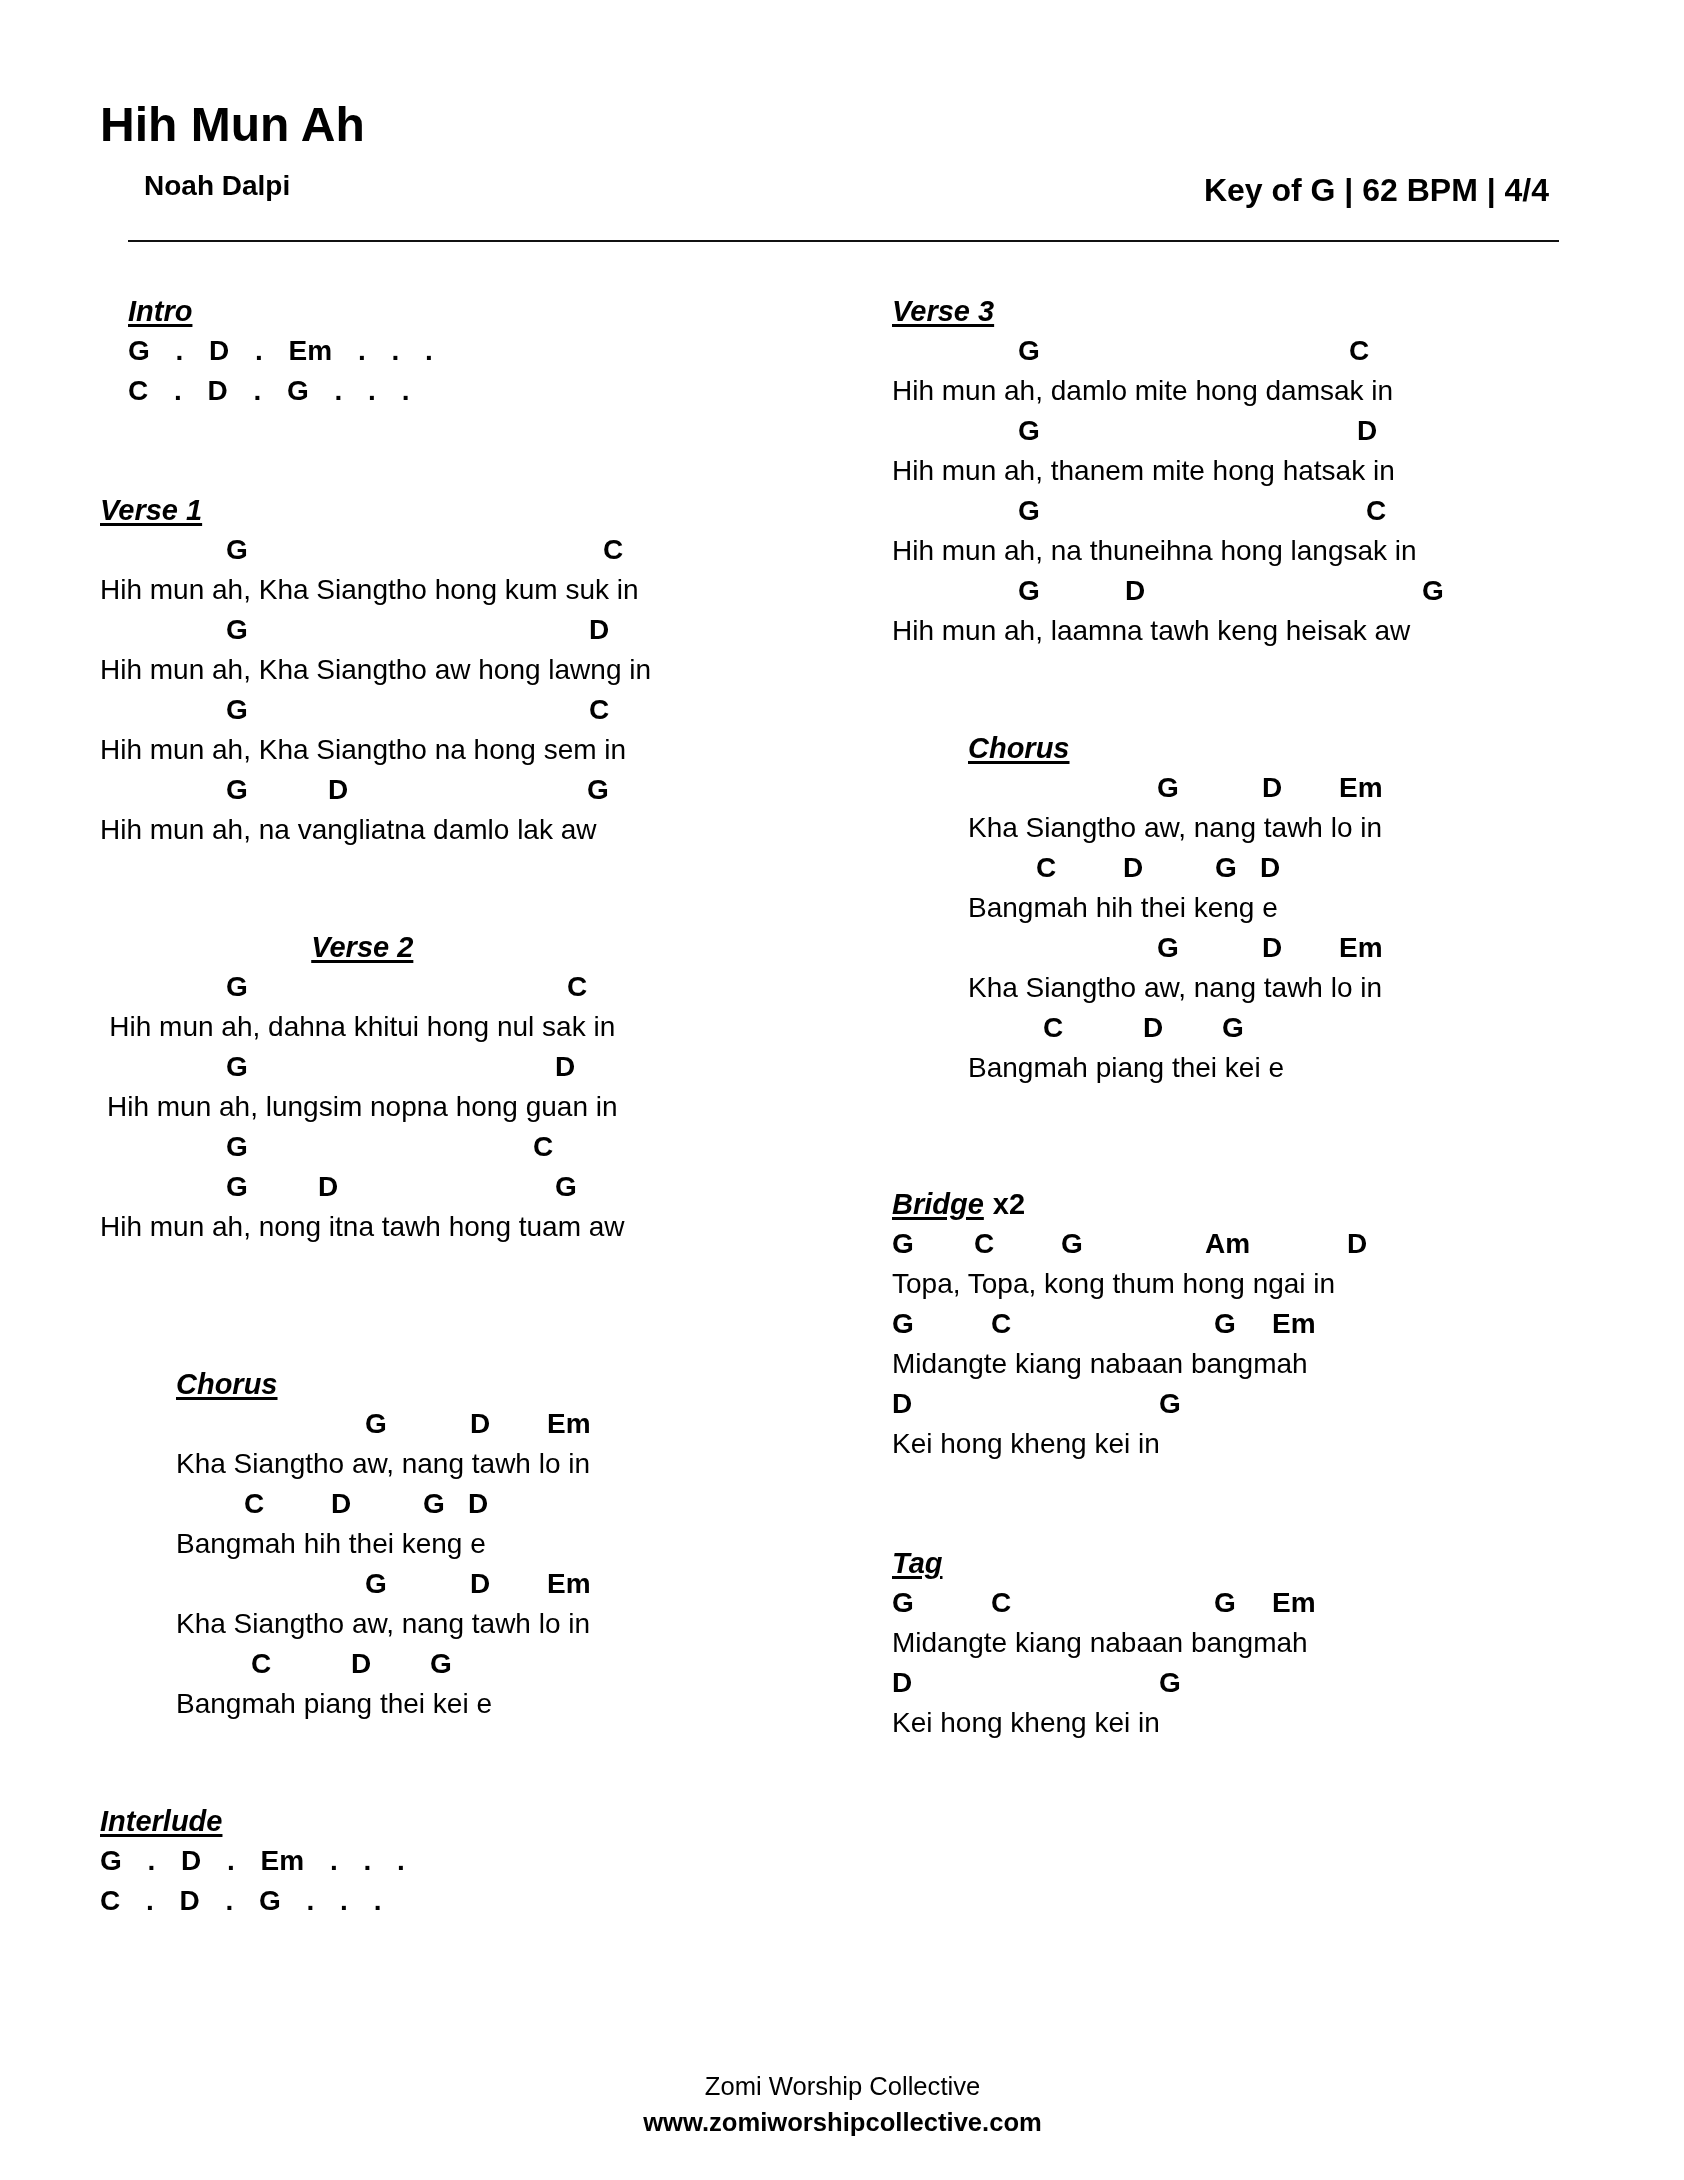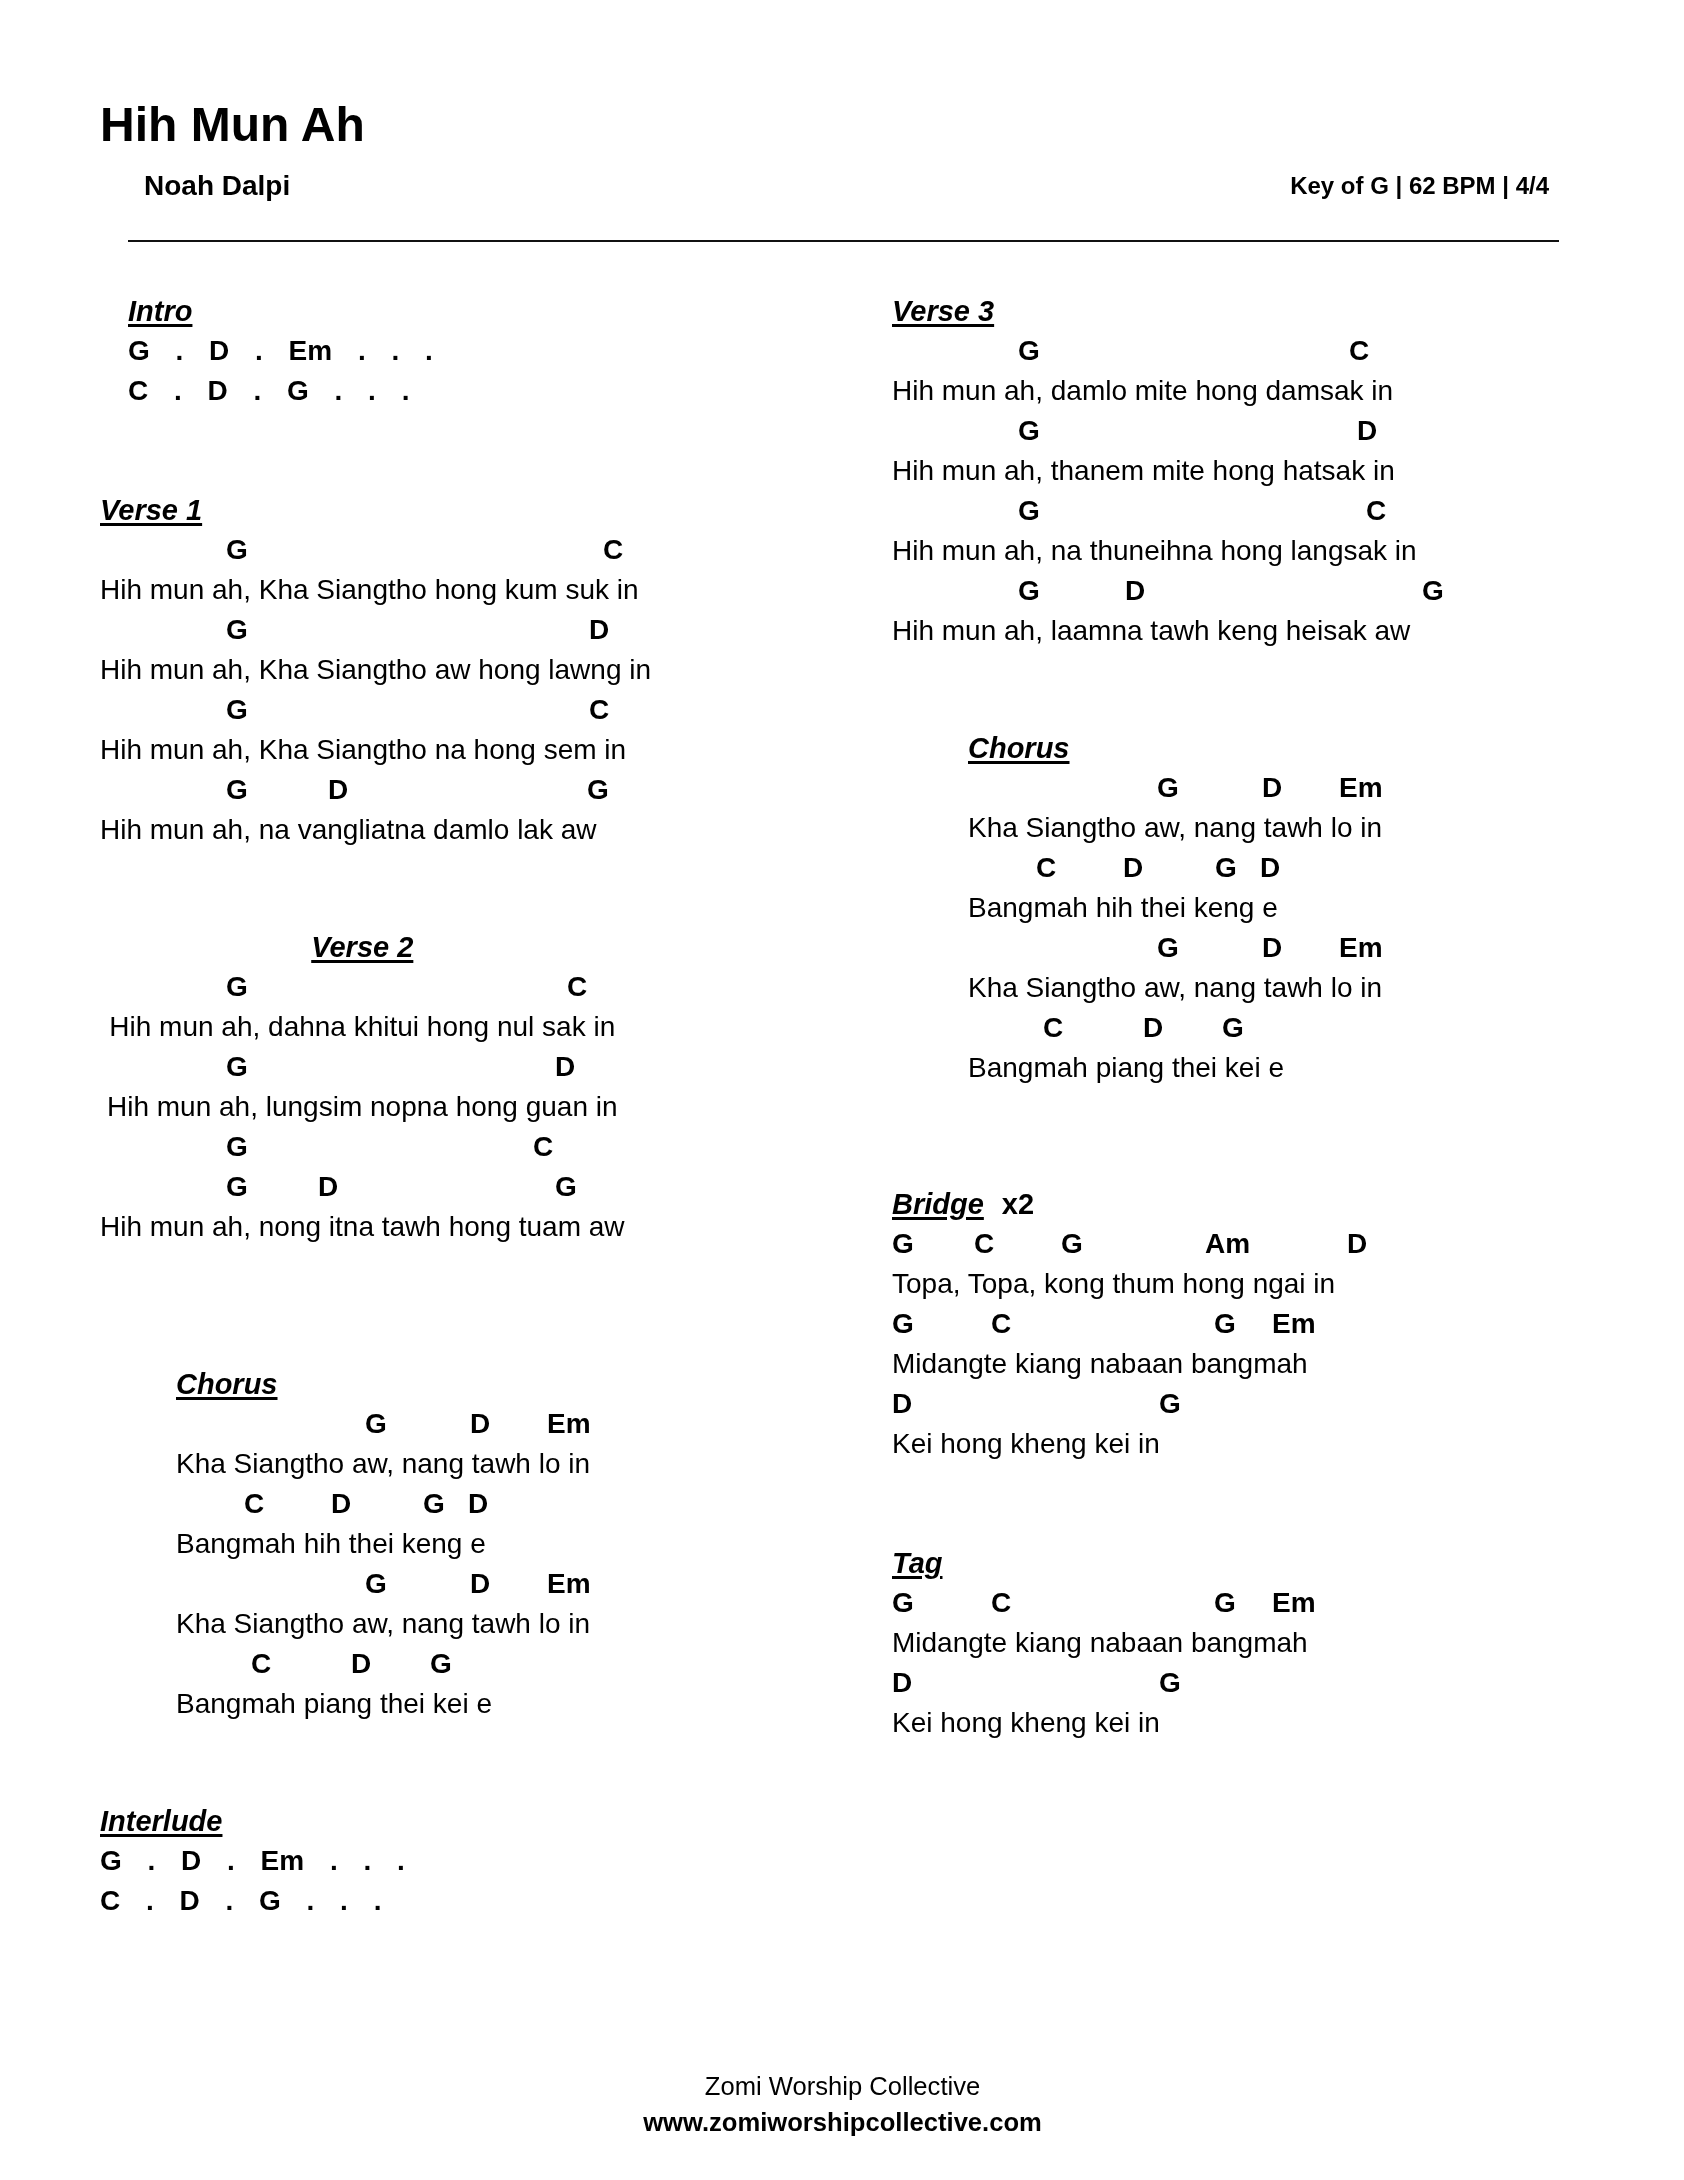--- a/index.html
+++ b/index.html
@@ -1,25 +1,25 @@
 <!DOCTYPE html>
 <html style="font-size:13.6px"><head>
 <meta charset="utf-8">
 <style>
   html, body { margin:0; padding:0; background:#ffffff; }
   body { width:1685px; height:2181px; position:relative; overflow:hidden;
          font-family:"Liberation Sans", sans-serif; color:#000; }
   .title { position:absolute; left:100px; top:101px; font-size:48px; font-weight:bold; line-height:1; }
   .artist { position:absolute; left:100px; top:172px; font-size:28px; font-weight:bold; line-height:1;margin-left:44px; }
-  .meta { position:absolute; right:136px; top:174px; font-size:24px; font-weight:bold; line-height:1; }
+  .meta { position:absolute; right:136px; top:174px; font-size:32px; font-weight:bold; line-height:1; }
   .rule { position:absolute; left:128px; width:1431px; top:240px; height:1.7px; background:#111; }
   .section { position:absolute; }
   .sec-label { font-size:29px; font-weight:bold; font-style:italic; text-decoration:underline;
                text-decoration-thickness:2.6px; text-underline-offset:3.4px; height:40px; line-height:40px; white-space:nowrap; }
-  .sec-suffix { font-style:normal; text-decoration:none; display:inline-block; margin-left:18px; }
+  .sec-suffix { font-style:normal; text-decoration:none; display:inline-block; margin-left:9px; }
   .row { position:relative; height:40px; line-height:40px; white-space:pre; }
   .lyric { font-size:28px; }
   .chord { position:absolute; top:0; font-size:28px; font-weight:bold; }
   .plain-chords { font-size:28px; font-weight:bold; white-space:pre; word-spacing:5.1px; }
   .footer { position:absolute; left:0; width:1685px; text-align:center; }
   .footer .org { position:absolute; left:0; width:1685px; top:2072px; font-size:25.6px; }
   .footer .url { position:absolute; left:0; width:1685px; top:2108px; font-size:25.6px; font-weight:bold; }
 </style>
 </head>
 <body>

